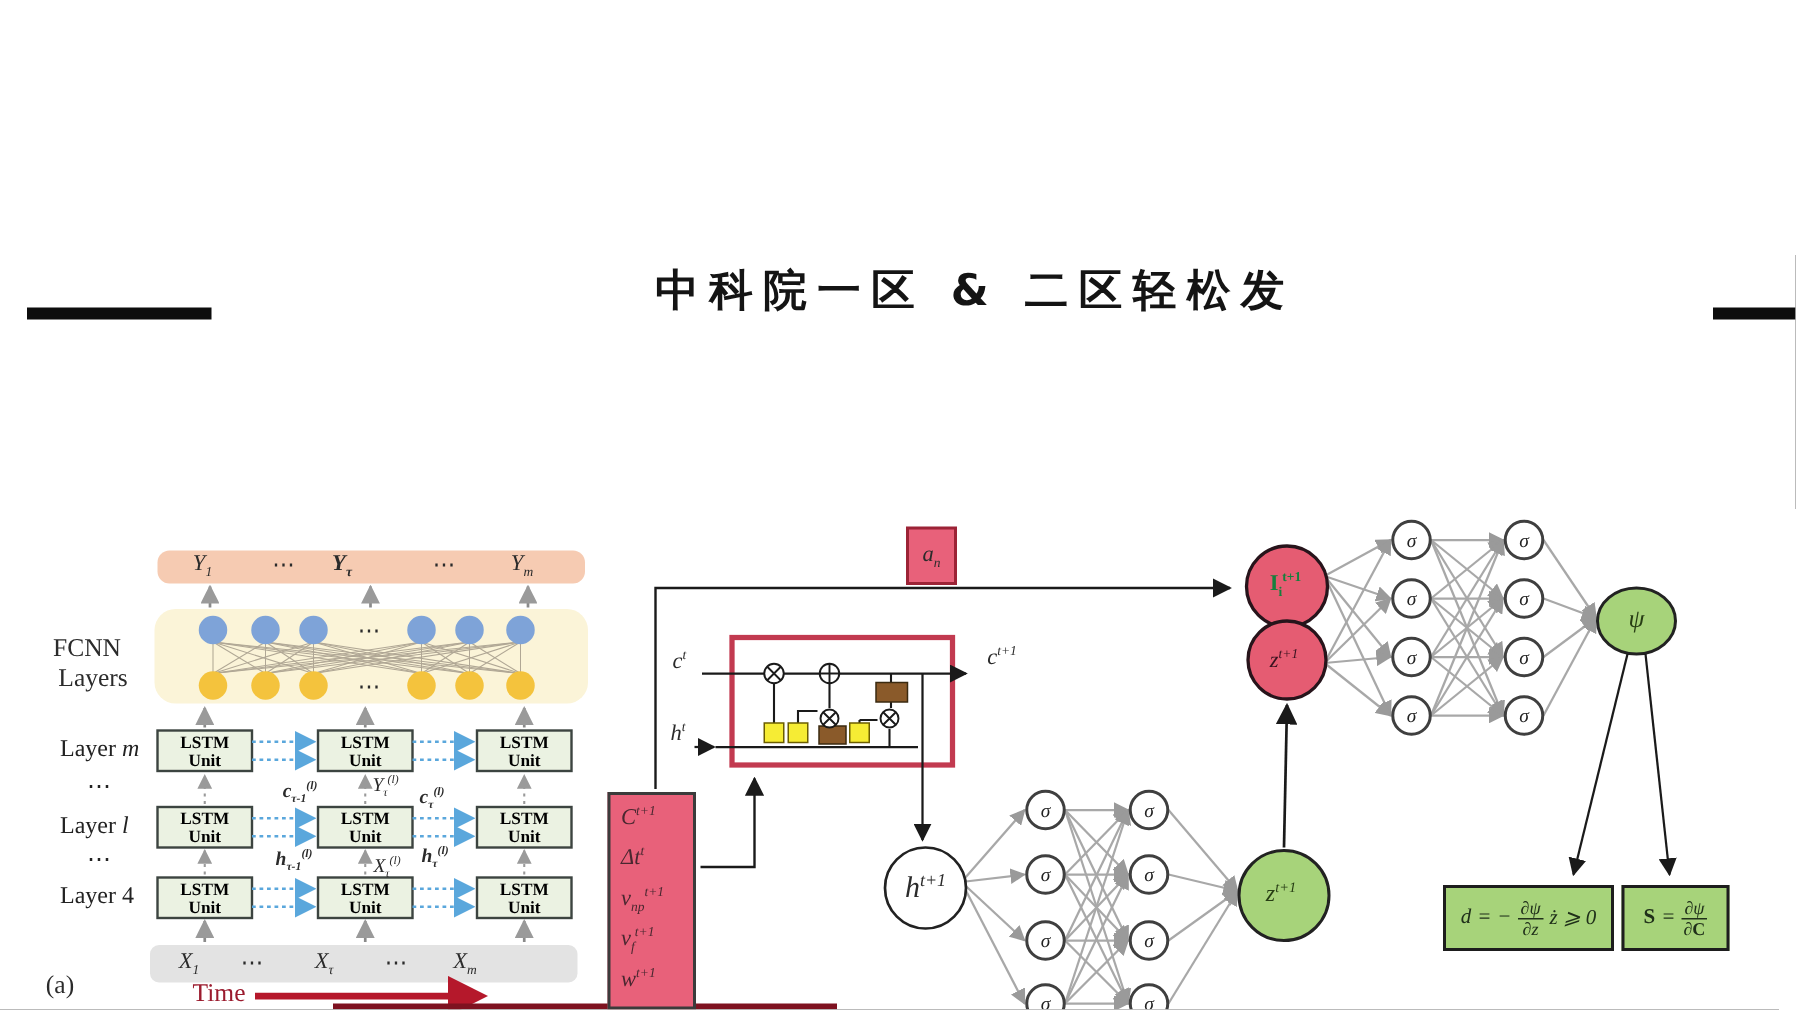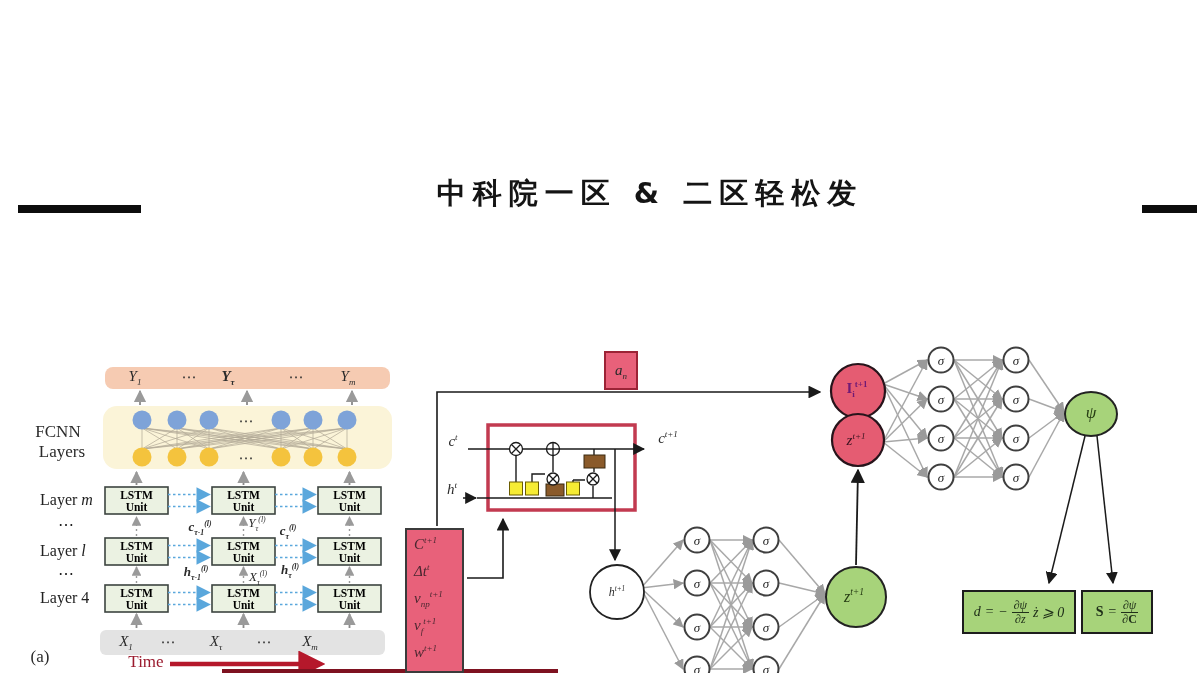--- a/index.html
+++ b/index.html
@@ -321,23 +321,23 @@
     <span class="math sm bd" style="left:290px;top:571px;">h<sub>τ</sub><sup>(l)</sup></span>
 
     <span class="math up" style="left:40px;top:657px;font-size:17px;">(a)</span>
     <span class="math up" style="left:146px;top:662px;font-size:17px;color:#9b1b2e;text-align:right;">Time</span>
 
     <span class="math" style="left:621px;top:371px;">a<sub>n</sub></span>
     <span class="math" style="left:453px;top:441px;">c<sup>t</sup></span>
     <span class="math" style="left:452px;top:489px;">h<sup>t</sup></span>
     <span class="math" style="left:668px;top:438px;">c<sup>t+1</sup></span>
 
-    <span class="math" style="left:617px;top:592px;font-size:12px;">h<sup>t+1</sup></span>
+    <span class="math" style="left:617px;top:592px;font-size:20px;">h<sup>t+1</sup></span>
     <span class="math" style="left:854px;top:596px;font-size:16px;color:#273d14;">z<sup>t+1</sup></span>
-    <span class="math up bd" style="left:857px;top:389px;color:#701a75;">I<sub>i</sub><sup>t+1</sup></span>
+    <span class="math up bd" style="left:857px;top:389px;color:#15803d;">I<sub>i</sub><sup>t+1</sup></span>
     <span class="math" style="left:856px;top:440px;color:#3a1320;">z<sup>t+1</sup></span>
     <span class="math" style="left:1091px;top:413px;font-size:17px;color:#273d14;">ψ</span>
   <span class="math up" style="left: 246px; top: 421px;">⋯</span>
       <span class="math up" style="left: 246px; top: 458px;">⋯</span>
       <span class="math" style="left: 135px; top: 377px;">Y<sub>1</sub></span>
       <span class="math up" style="left: 189px; top: 377px;">⋯</span>
       <span class="math" style="left: 228px; top: 377px; font-weight: bold;">Y<sub>τ</sub></span>
       <span class="math up" style="left: 296px; top: 377px;">⋯</span>
       <span class="math" style="left: 348px; top: 377px;">Y<sub>m</sub></span>
       <span class="math" style="left: 126px; top: 642px;">X<sub>1</sub></span>

